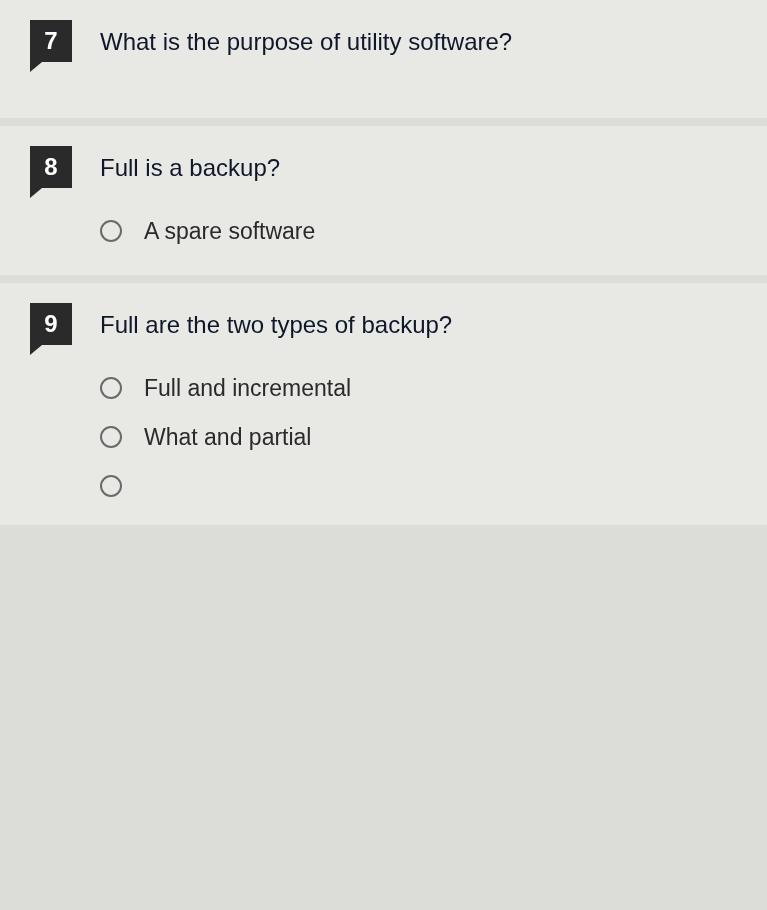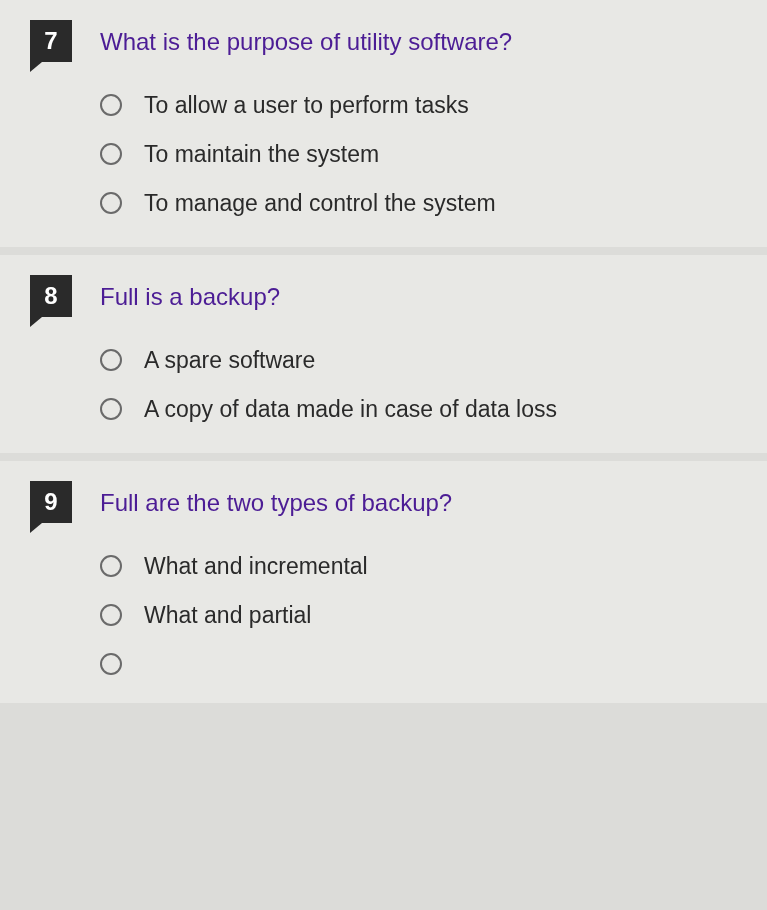--- a/index.html
+++ b/index.html
@@ -44,21 +44,21 @@
       bottom: -10px;
       left: 0;
       width: 0;
       height: 0;
       border-left: 0px solid transparent;
       border-right: 12px solid transparent;
       border-top: 10px solid #2a2a2a;
     }
     .question-text {
       font-size: 24px;
-      color: #4c1d95;
+      color: #0f172a;
       padding-top: 6px;
       line-height: 1.3;
     }
     .options {
       margin-left: 70px;
     }
     .option {
       display: flex;
       align-items: flex-start;
       margin-bottom: 18px;
@@ -83,62 +83,44 @@
     }
   </style>
 </head>
 <body>
 
 <div class="question-block">
   <div class="question-header">
     <div class="question-number">7</div>
     <div class="question-text">What is the purpose of utility software?</div>
   </div>
-  <div class="options">
-    <div class="option">
-      <div class="radio-circle"></div>
-      <div class="option-text">To allow a user to perform tasks</div>
-    </div>
-    <div class="option">
-      <div class="radio-circle"></div>
-      <div class="option-text">To maintain the system</div>
-    </div>
-    <div class="option">
-      <div class="radio-circle"></div>
-      <div class="option-text">To manage and control the system</div>
-    </div>
-  </div>
 </div>
 
 <div class="question-block">
   <div class="question-header">
     <div class="question-number">8</div>
     <div class="question-text">Full is a backup?</div>
   </div>
   <div class="options">
     <div class="option">
       <div class="radio-circle"></div>
       <div class="option-text">A spare software</div>
     </div>
-    <div class="option">
-      <div class="radio-circle"></div>
-      <div class="option-text">A copy of data made in case of data loss</div>
-    </div>
   </div>
 </div>
 
 <div class="question-block">
   <div class="question-header">
     <div class="question-number">9</div>
     <div class="question-text">Full are the two types of backup?</div>
   </div>
   <div class="options">
     <div class="option">
       <div class="radio-circle"></div>
-      <div class="option-text">What and incremental</div>
+      <div class="option-text">Full and incremental</div>
     </div>
     <div class="option">
       <div class="radio-circle"></div>
       <div class="option-text">What and partial</div>
     </div>
     <div class="option">
       <div class="radio-circle"></div>
     </div>
   </div>
 </div>

